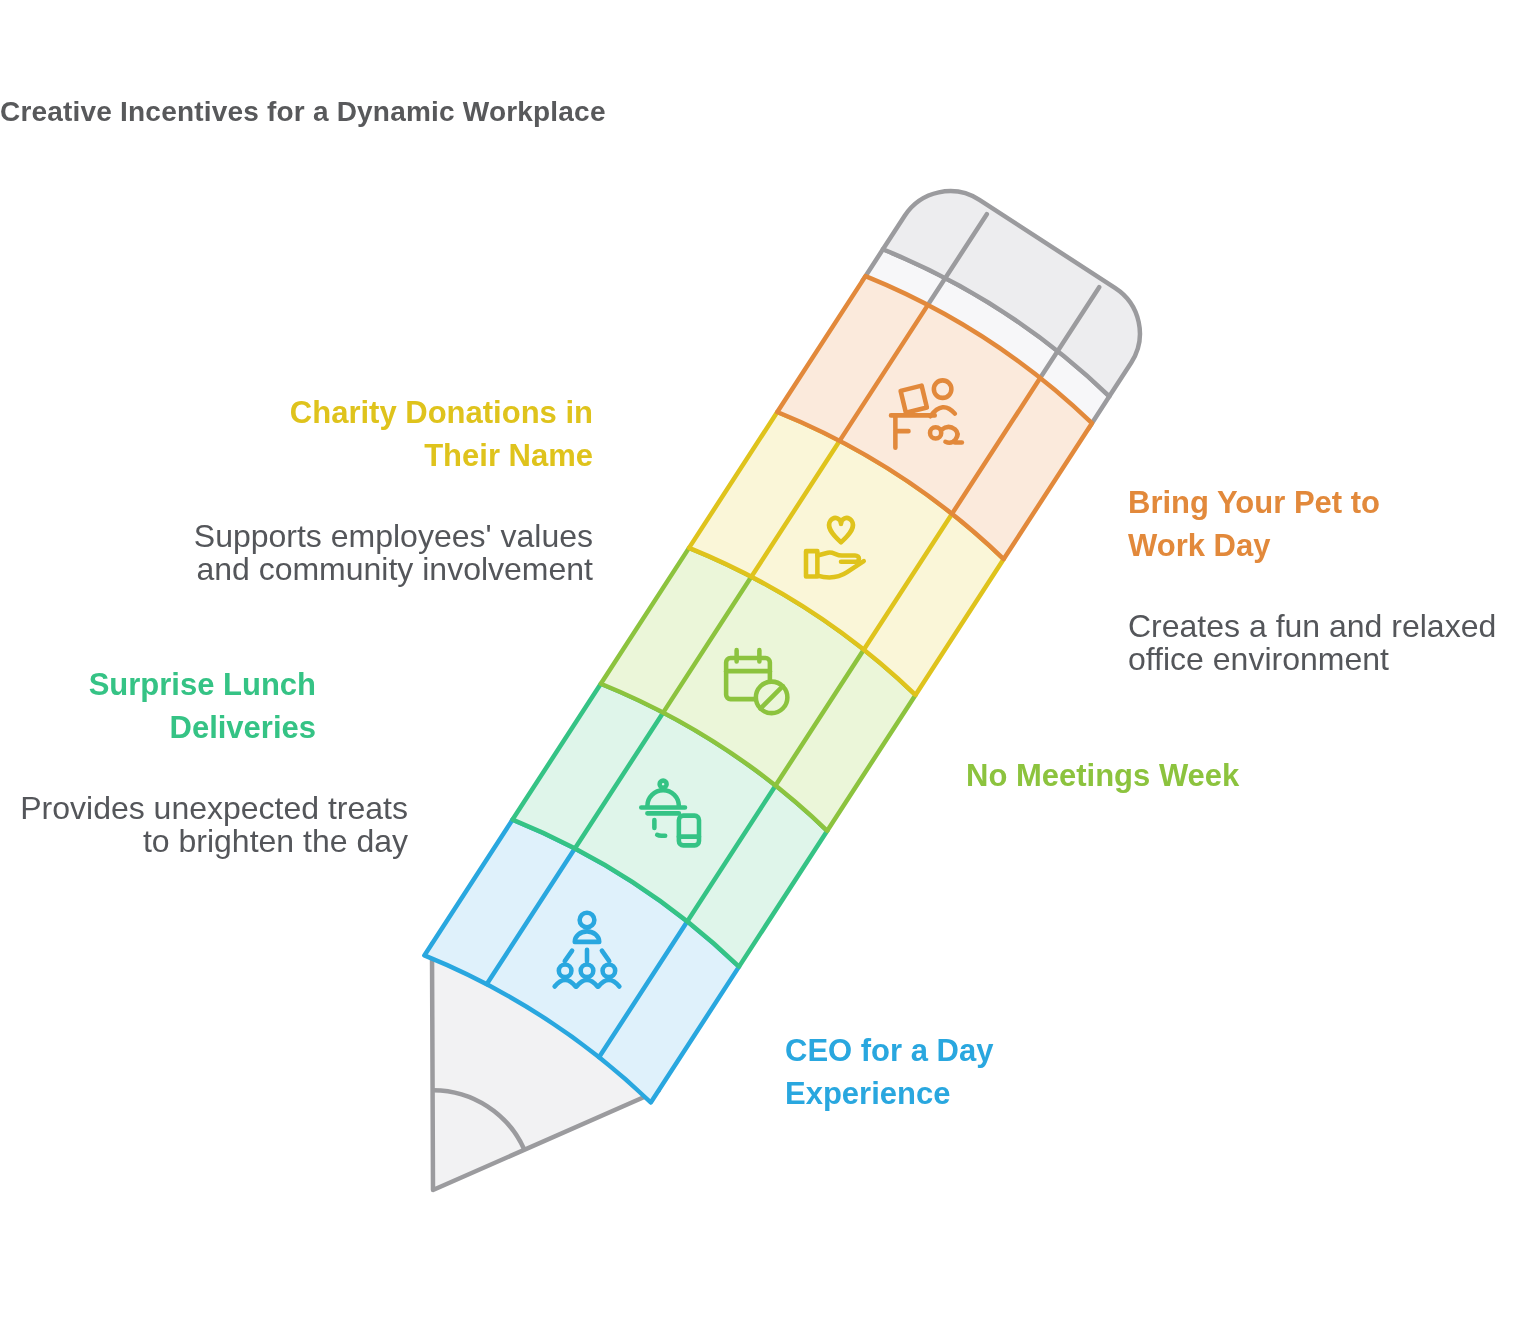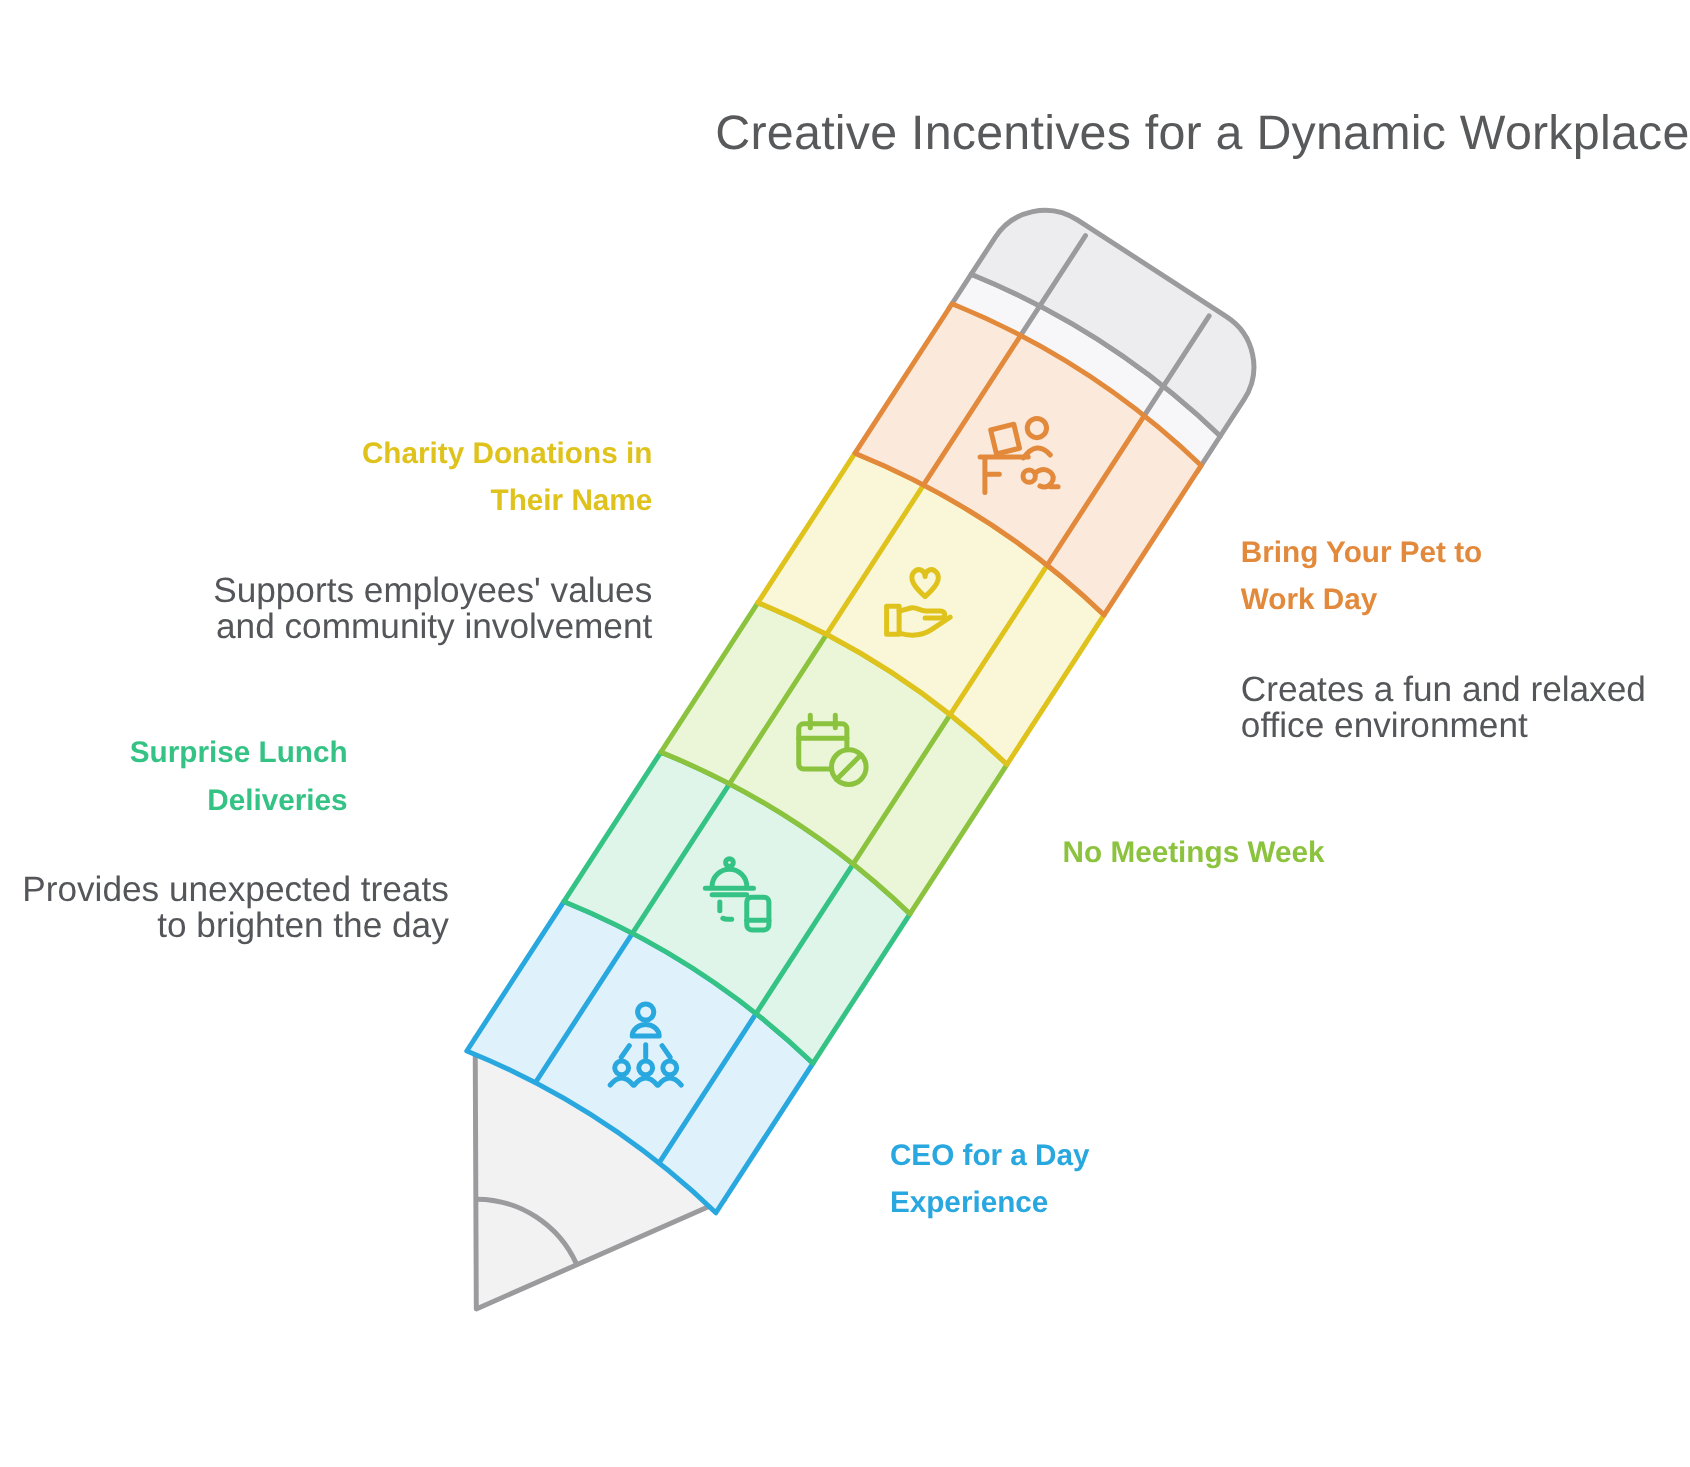--- a/index.html
+++ b/index.html
@@ -1,31 +1,31 @@
 <!DOCTYPE html>
 <html><head>
 <meta charset="utf-8">
 <style>
   html,body{margin:0;padding:0;background:#ffffff;}
   body{width:1536px;height:1334px;position:relative;overflow:hidden;
        font-family:"Liberation Sans", sans-serif;}
   .stage{position:absolute;inset:0;}
   svg.pencil{position:absolute;left:0;top:0;}
-  .title{position:absolute;left:0;right:0;top:96px;text-align:right;
-         font-size:44px;font-weight:400;letter-spacing:.2px;}
+  .title{position:absolute;left:0;right:0;top:96px;text-align:left;
+         font-size:28px;font-weight:700;letter-spacing:.2px;}
   .tb{position:absolute;white-space:pre-line;width:460px;}
-  .tb h2{margin:0;font-size:27px;font-weight:bold;line-height:43px;}
+  .tb h2{margin:0;font-size:31px;font-weight:bold;line-height:43px;}
   .tb p{margin:25px 0 0 0;font-size:32px;line-height:33px;color:#54565A;}
   .tb.right{text-align:right;}
   .tb.charity{right:943px;top:373px;}
   .tb.surprise{right:1128px;top:645px;}
   .tb.surprise h2{margin-right:92px;}
   .tb.pet{left:1128px;top:463px;}
   .tb.nomeetings{left:966px;top:736px;}
-  .tb.ceo{left:785px;top:1011px;margin-left:24px;}
+  .tb.ceo{left:785px;top:1011px;}
 </style>
 </head>
 <body>
 
 <div class="stage">
 
   <div class="title" style="color: rgb(88, 89, 91);">Creative Incentives for a Dynamic Workplace</div>
 
   <svg class="pencil" width="1536" height="1334" viewBox="0 0 1536 1334" fill="none" stroke-linecap="round" stroke-linejoin="round">
 

